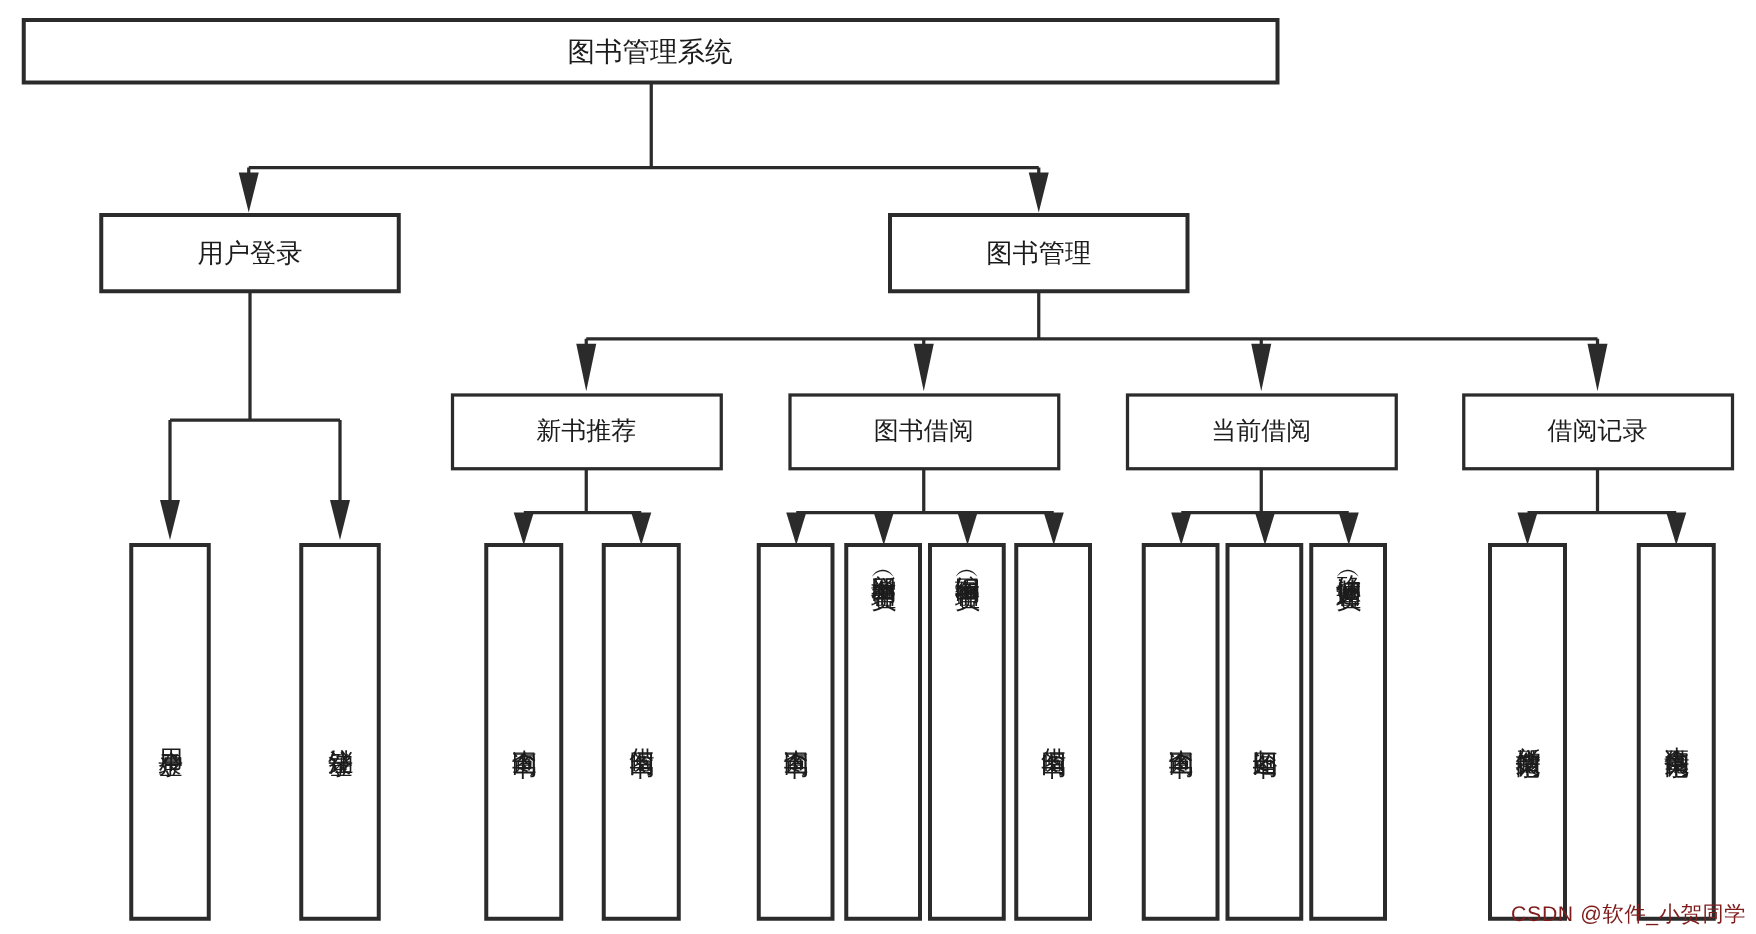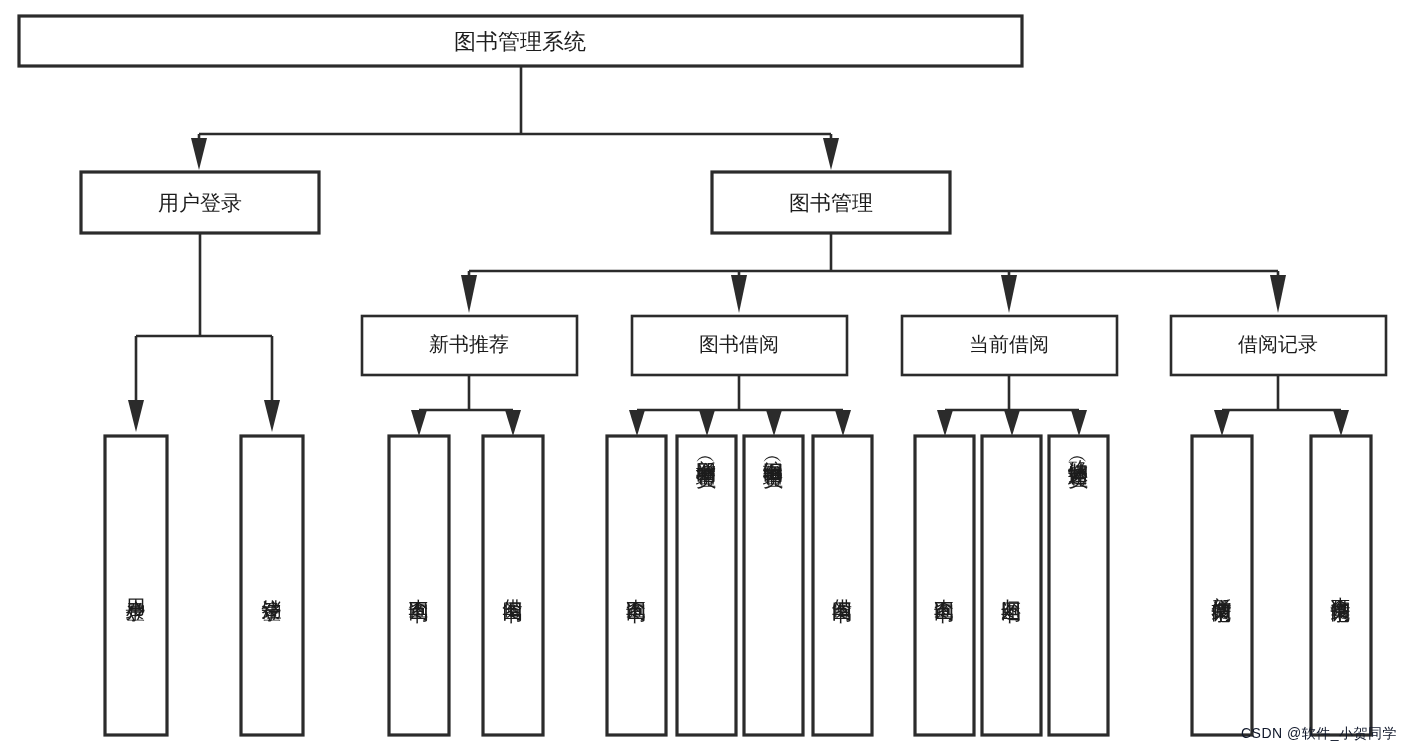--- a/index.html
+++ b/index.html
@@ -70,22 +70,22 @@
     line-height: 1.0;
     color: #1c1c1c;
     letter-spacing: 1.5px;
     white-space: nowrap;
   }
   .watermark {
     position: absolute;
     right: 8px;
     bottom: 4px;
     font-family: "Liberation Sans", "DejaVu Sans", sans-serif;
-    font-size: 14px;
-    color: #0f172a;
+    font-size: 17px;
+    color: #7f1d1d;
     letter-spacing: 0.5px;
     user-select: none;
   }
 </style>
 </head>
 <body>
 
 <div id="diagram-root">
 
   <svg class="flowchart" viewBox="0 0 1405 747">

